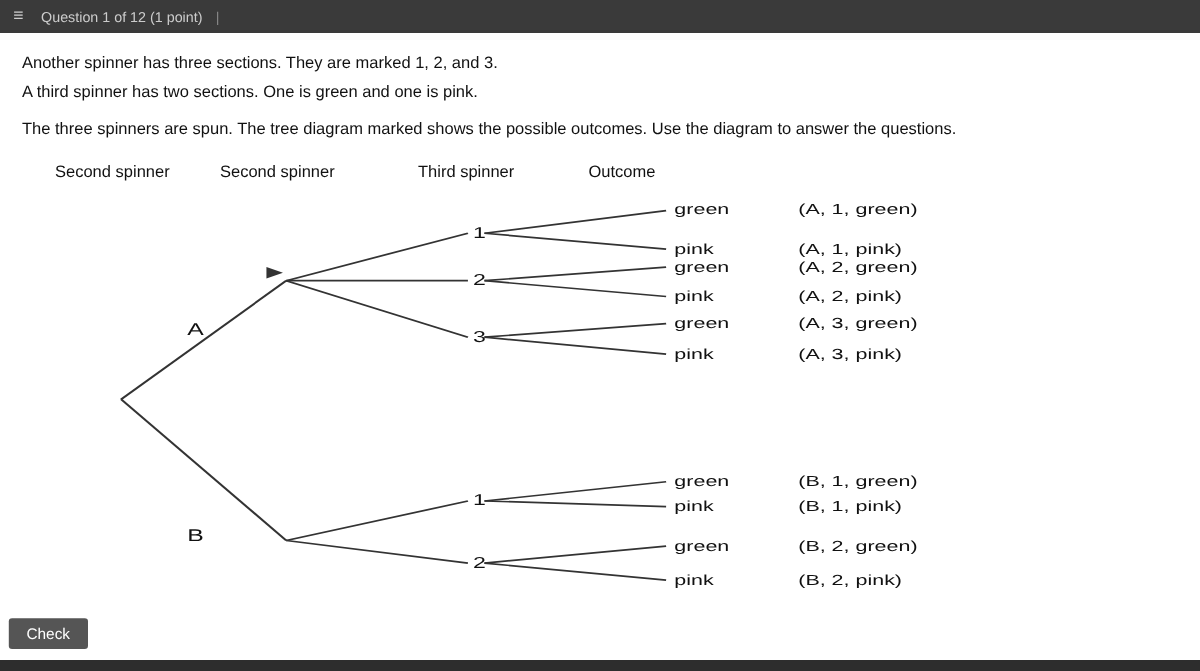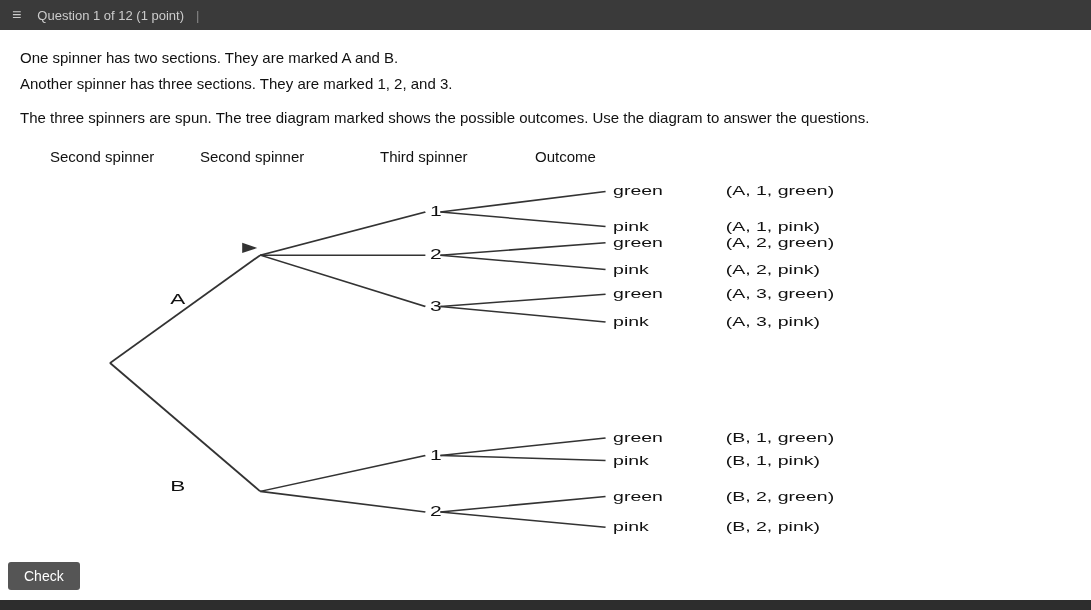--- a/index.html
+++ b/index.html
@@ -93,22 +93,22 @@
 <body>
 
 <div class="top-bar">
   <span class="menu-icon">≡</span>
   <span>Question 1 of 12 (1 point)</span>
   <span class="separator">|</span>
 </div>
 
 <div class="main-content">
   <div class="question-text">
-    <p>One spinner has two sections. They are marked A and B.</p>
     <p>Another spinner has three sections. They are marked 1,  2,  and 3.</p>
+    <p>A third spinner has two sections. One is green and one is pink.</p>
     <p class="gap">The three spinners are spun. The tree diagram marked shows the possible outcomes. Use the diagram to answer the questions.</p>
   </div>
 
   <div class="diagram-area">
     <div class="column-headers">
       <div class="col-first">Second spinner</div>
       <div class="col-second">Second spinner</div>
       <div class="col-third">Third spinner</div>
       <div class="col-outcome">Outcome</div>
     </div>

